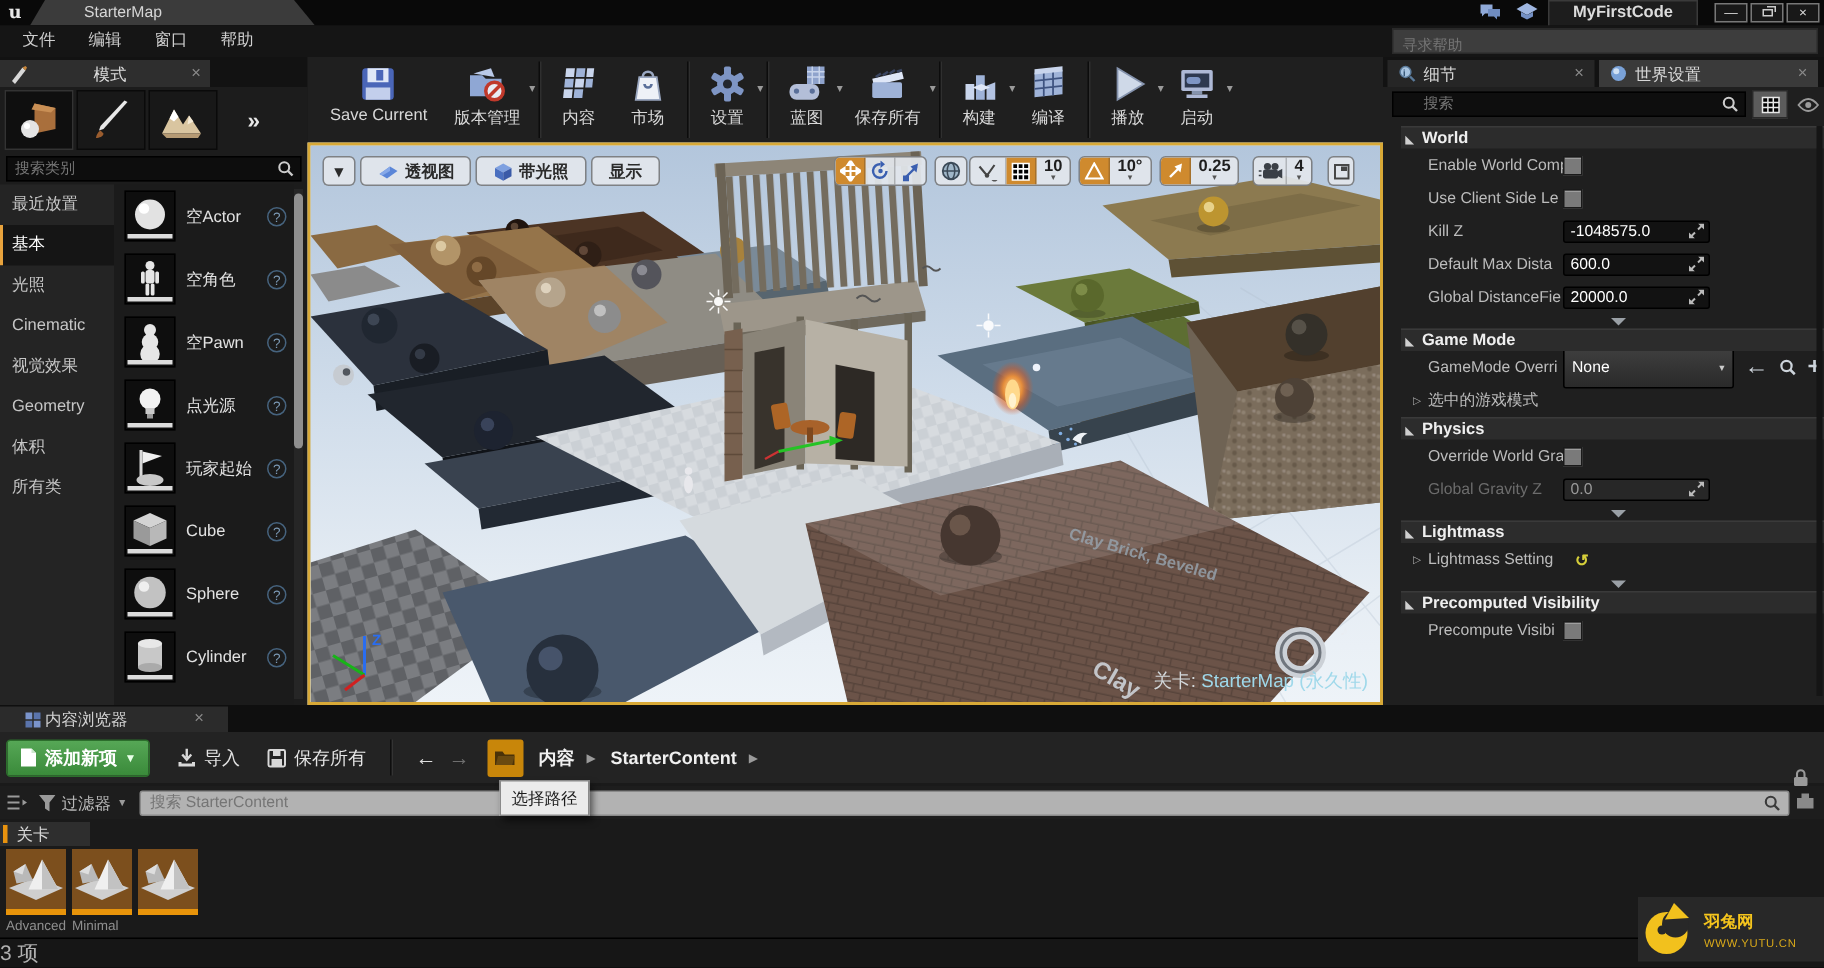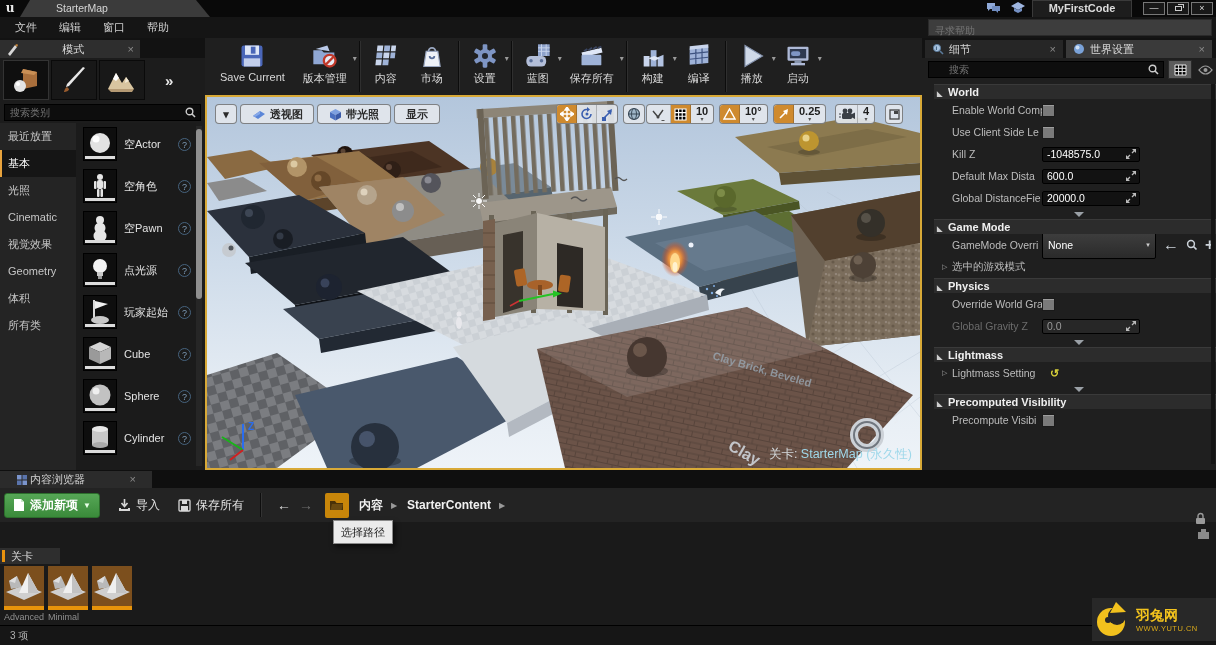--- a/index.html
+++ b/index.html
@@ -136,24 +136,24 @@
   #cb-viewopt{position:absolute;right:6px;top:57px;cursor:pointer;}
   #cb-collection{left:0;top:78px;width:60px;height:16px;background:#2e2e2e;display:flex;align-items:center;}
   #cb-collection .bar{width:3px;height:12px;background:#e8920e;margin-left:2px;}
   #cb-collection .lbl{font-size:11px;color:#d8d8d8;margin-left:6px;}
   #cb-assets{left:4px;top:96px;display:flex;gap:4px;}
   .cbt{width:40px;cursor:pointer;}
   .cbthumb{display:block;width:40px;height:40px;}
   .cbbar{width:40px;height:4px;background:#e8940a;}
   .cblabel{font-size:9px;color:#8f8f8f;height:9px;overflow:hidden;white-space:nowrap;margin-top:2px;}
   #cb-status{left:0;top:155px;width:1216px;height:20px;background:#161616;border-top:1px solid #000;display:flex;align-items:center;}
-  #cb-status .lbl{font-size:10px;color:#b0b0b0;margin-left:10px;}
+  #cb-status .lbl{font-size:14px;color:#b0b0b0;}
   #watermark{right:0;top:128px;width:124px;height:43px;background:#282828;display:flex;align-items:center;z-index:6;}
   #wm-text{margin-left:4px;}
-  #wm-name{font-size:14px;font-weight:bold;color:#f5c51d;line-height:17px;}
+  #wm-name{font-size:11px;font-weight:bold;color:#f5c51d;line-height:17px;}
   #wm-url{font-size:7.5px;color:#d9a91a;letter-spacing:.5px;}
 </style>
 </head>
 <body>
 
 <div id="root">
 
   <div id="titlebar" class="abs">
     <div id="ue-logo" class="abs">u</div>
     <div id="doc-tab" class="abs">
@@ -1049,20 +1049,46 @@
       <span class="crumb">StarterContent</span>
       <span class="crumb-sep">▶</span>
       <span id="cb-lock" class="ic">
           <svg width="11" height="13" viewBox="0 0 11 13">
             <rect x="1" y="6" width="9" height="6" rx="1" fill="#9a9a9a"></rect>
             <path d="M3 6V4a2.5 2.5 0 0 1 5 0v2" fill="none" stroke="#9a9a9a" stroke-width="1.4"></path>
           </svg>
         </span>
     </div>
     <div id="cb-tooltip" class="abs">选择路径</div>
+    <div id="cb-filterrow" class="abs">
+      <span id="src-toggle" class="ic">
+          <svg width="14" height="12" viewBox="0 0 14 12" stroke="#9a9a9a" stroke-width="1.4">
+            <path d="M1 2h8M1 6h8M1 10h8"></path>
+            <path d="M11 4l3 2-3 2" fill="#9a9a9a" stroke="none"></path>
+          </svg>
+        </span>
+      <div id="filters">
+        <span class="ic">
+            <svg width="11" height="11" viewBox="0 0 11 11">
+              <path d="M0 0h11L7 5v6L4 9V5z" fill="#9a9a9a"></path>
+            </svg>
+          </span>
+        <span class="lbl">过滤器</span>
+        <span class="caret">▼</span>
+      </div>
+      <div id="cb-search">
+        <input placeholder="搜索 StarterContent" style="">
+        <span class="ic" style="padding-right:5px;">
+            <svg width="11" height="11" viewBox="0 0 11 11">
+              <circle cx="4.5" cy="4.5" r="3.3" fill="none" stroke="#3a3a3a" stroke-width="1.4"></circle>
+              <path d="M7 7l3 3" stroke="#3a3a3a" stroke-width="1.6"></path>
+            </svg>
+          </span>
+      </div>
+    </div>
     <span id="cb-viewopt" class="ic abs">
         <svg width="13" height="13" viewBox="0 0 13 13">
           <rect x="1" y="5" width="11" height="7" fill="#8a8a8a"></rect>
           <rect x="4" y="2" width="5" height="3" fill="#8a8a8a"></rect>
         </svg>
       </span>
     <div id="cb-collection" class="abs">
       <span class="bar"></span>
       <span class="lbl">关卡</span>
     </div>

